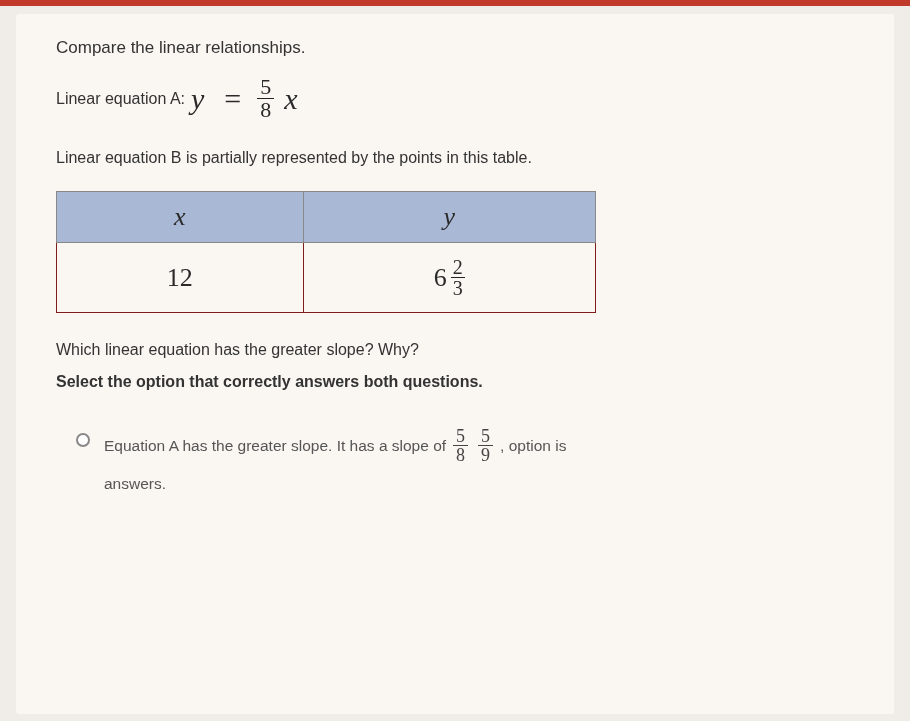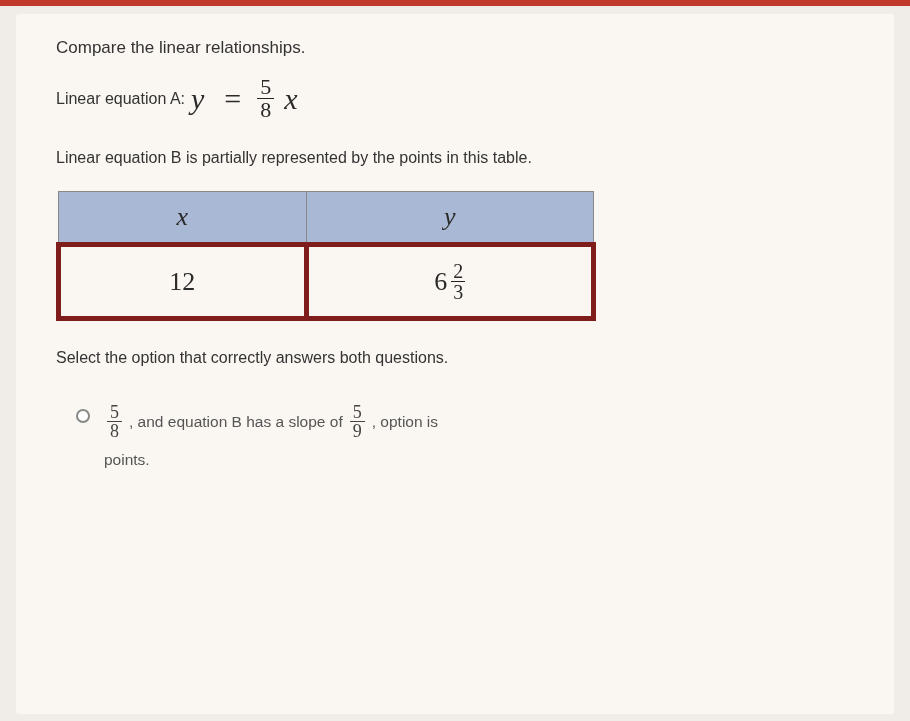--- a/index.html
+++ b/index.html
@@ -75,21 +75,21 @@
     background: #a9b8d4;
     border: 1px solid #888;
     padding: 10px 0;
     font-family: 'Times New Roman', serif;
     font-style: italic;
     font-size: 26px;
     font-weight: normal;
     text-align: center;
   }
   table.data td {
-    border: 5px solid #7f1d1d;
+    border: 1px solid #7f1d1d;
     padding: 14px 0;
     text-align: center;
     font-family: 'Times New Roman', serif;
     font-size: 26px;
   }
   .mixed {
     display: inline-flex;
     align-items: center;
     font-family: 'Times New Roman', serif;
     font-size: 26px;
@@ -106,20 +106,21 @@
   .mixed .mfrac .md { padding: 0 2px; }
   .question {
     font-size: 16px;
     color: #333;
     margin-bottom: 14px;
   }
   .instruct {
     font-size: 16px;
     color: #333;
     margin-bottom: 36px;
+    font-weight: bold;
   }
   .answer-block {
     display: flex;
     align-items: flex-start;
     padding-left: 20px;
   }
   .radio {
     width: 14px;
     height: 14px;
     border: 2px solid #888;
@@ -193,32 +194,33 @@
             <span class="mfrac">
               <span class="mn">2</span>
               <span class="md">3</span>
             </span>
           </span>
         </td>
       </tr>
     </tbody>
   </table>
 
+  <div class="question">Which linear equation has the greater slope? Why?</div>
   <div class="instruct">Select the option that correctly answers both questions.</div>
 
   <div class="answer-block">
     <div class="radio"></div>
     <div class="answer-text">
+      <span>Equation A has the greater slope. It has a slope of</span>
       <span class="frac-sm">
         <span class="n">5</span>
         <span class="d">8</span>
       </span>
-      <span>, and equation B has a slope of</span>
       <span class="frac-sm">
         <span class="n">5</span>
         <span class="d">9</span>
       </span>
       <span>, option is</span>
-      <span style="width:100%">points.</span>
+      <span style="width:100%">answers.</span>
     </div>
   </div>
 
 </div>
 
 </body></html>

